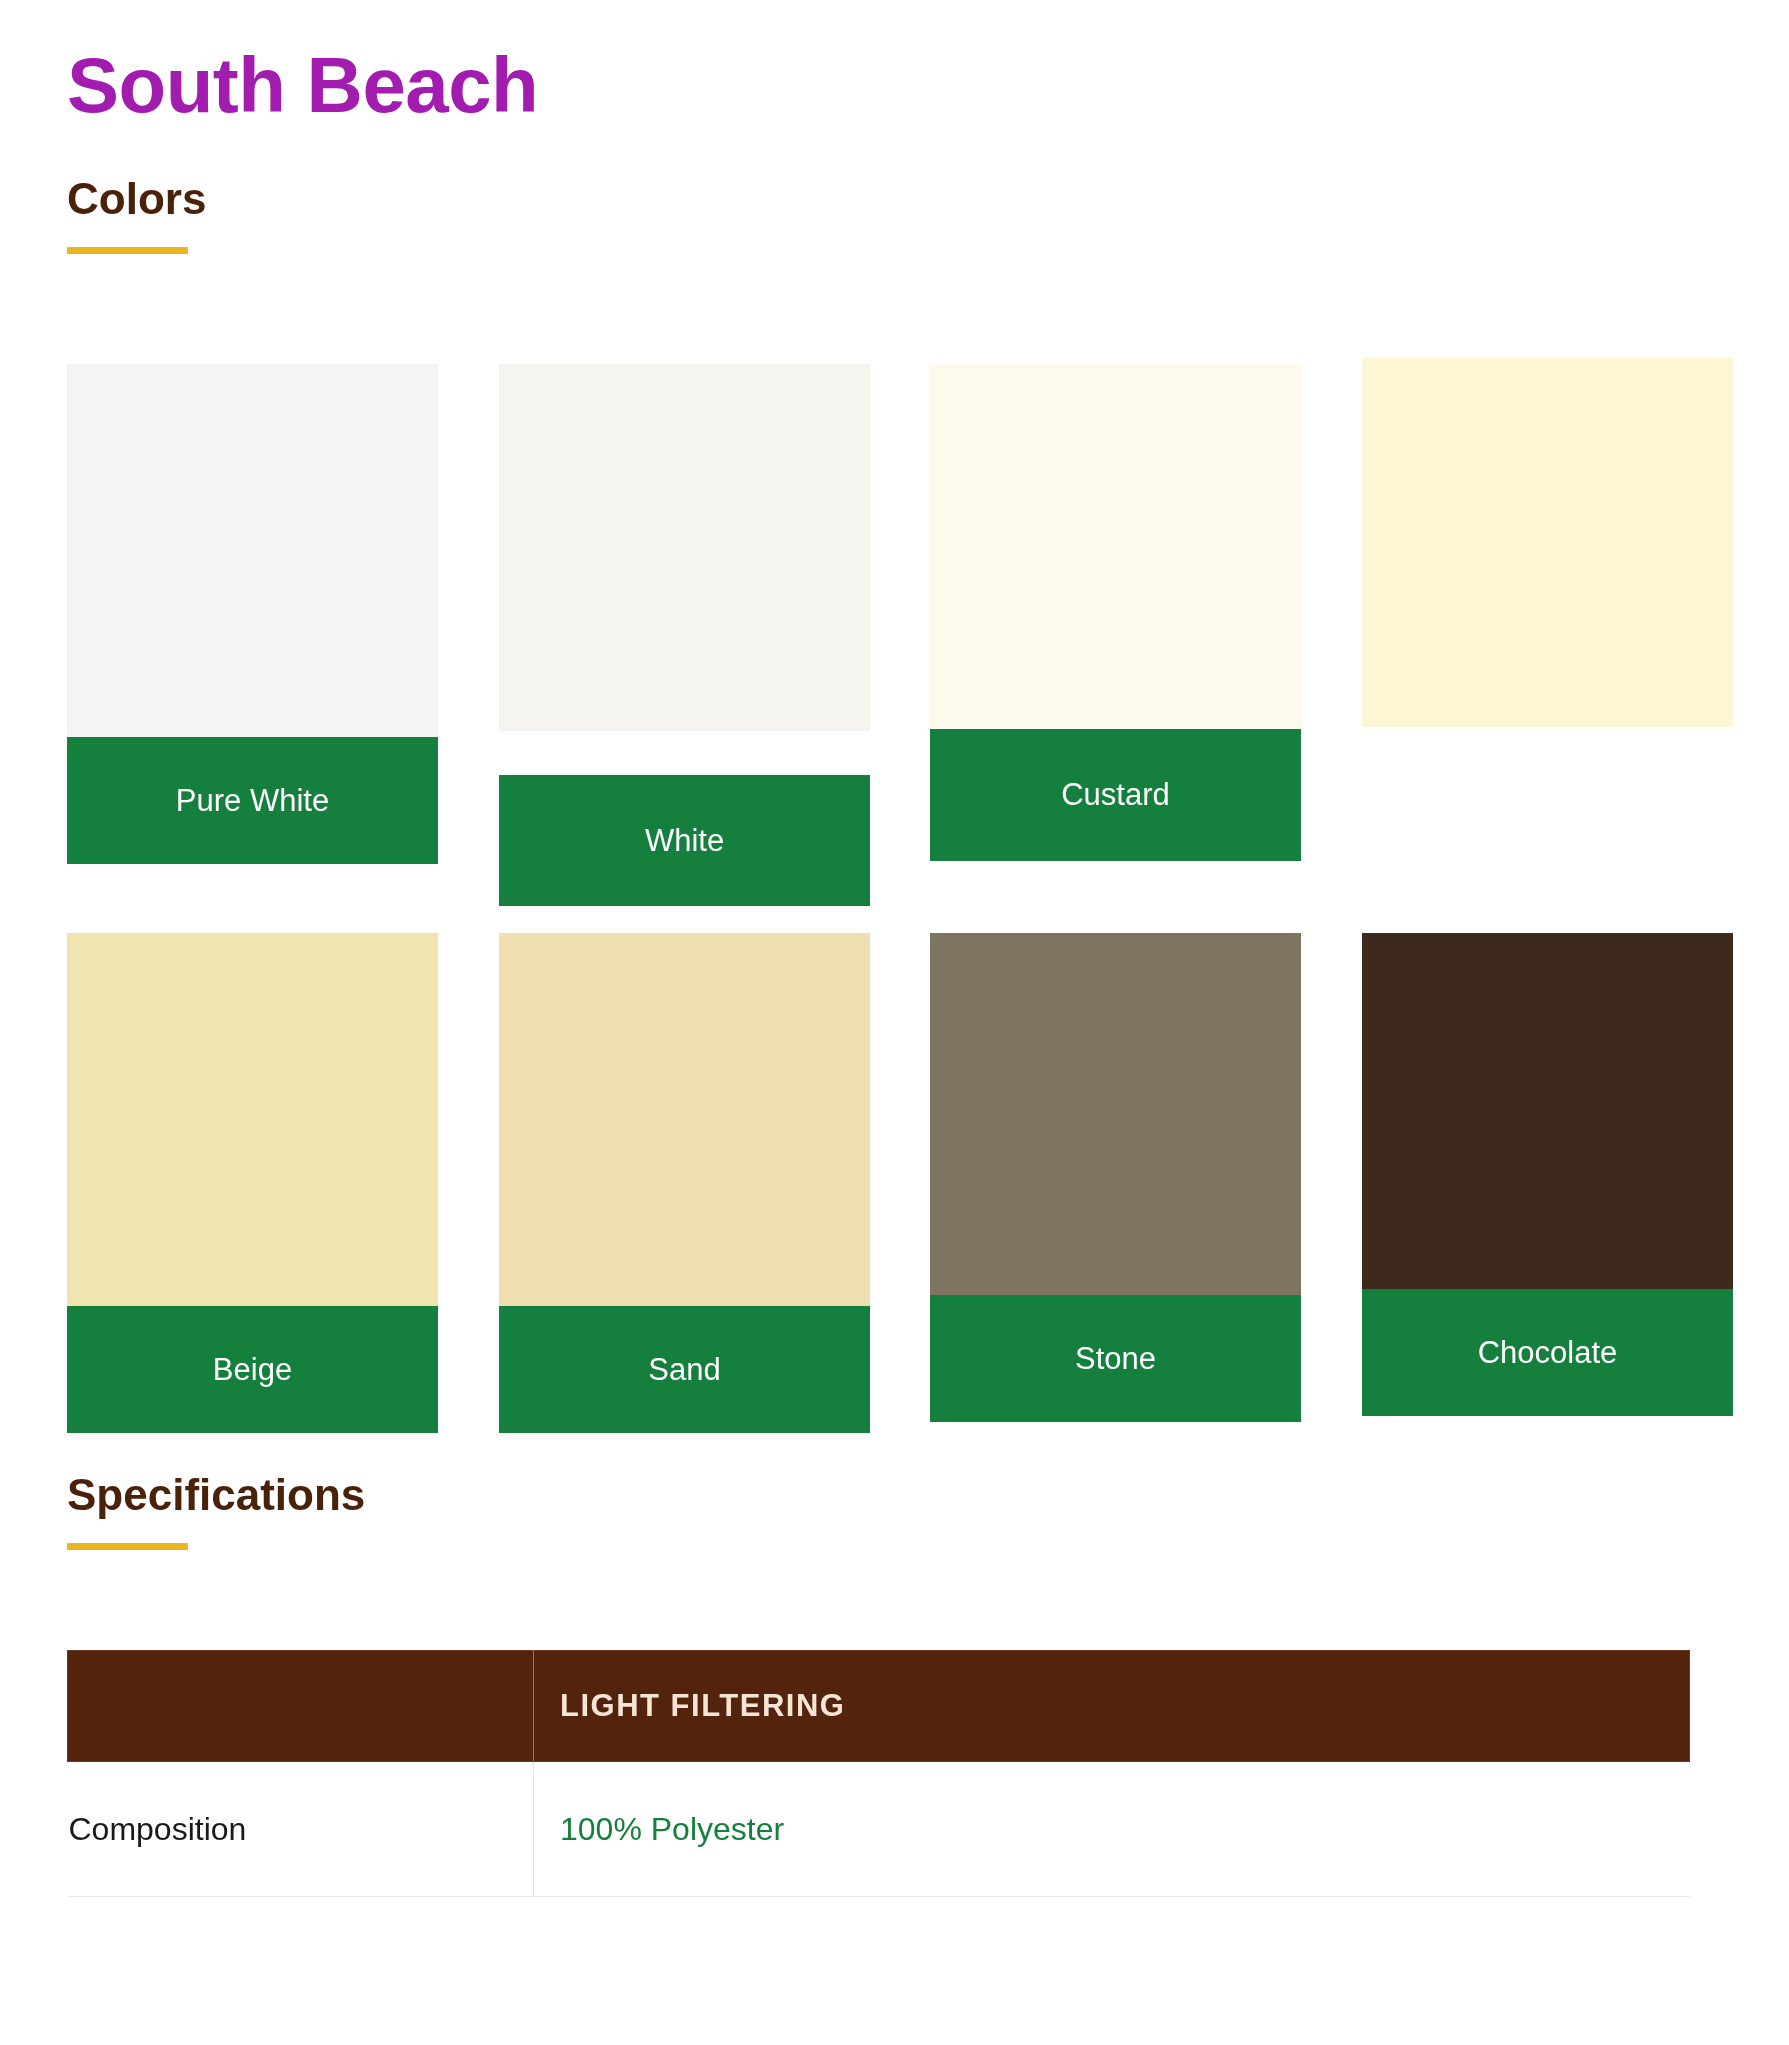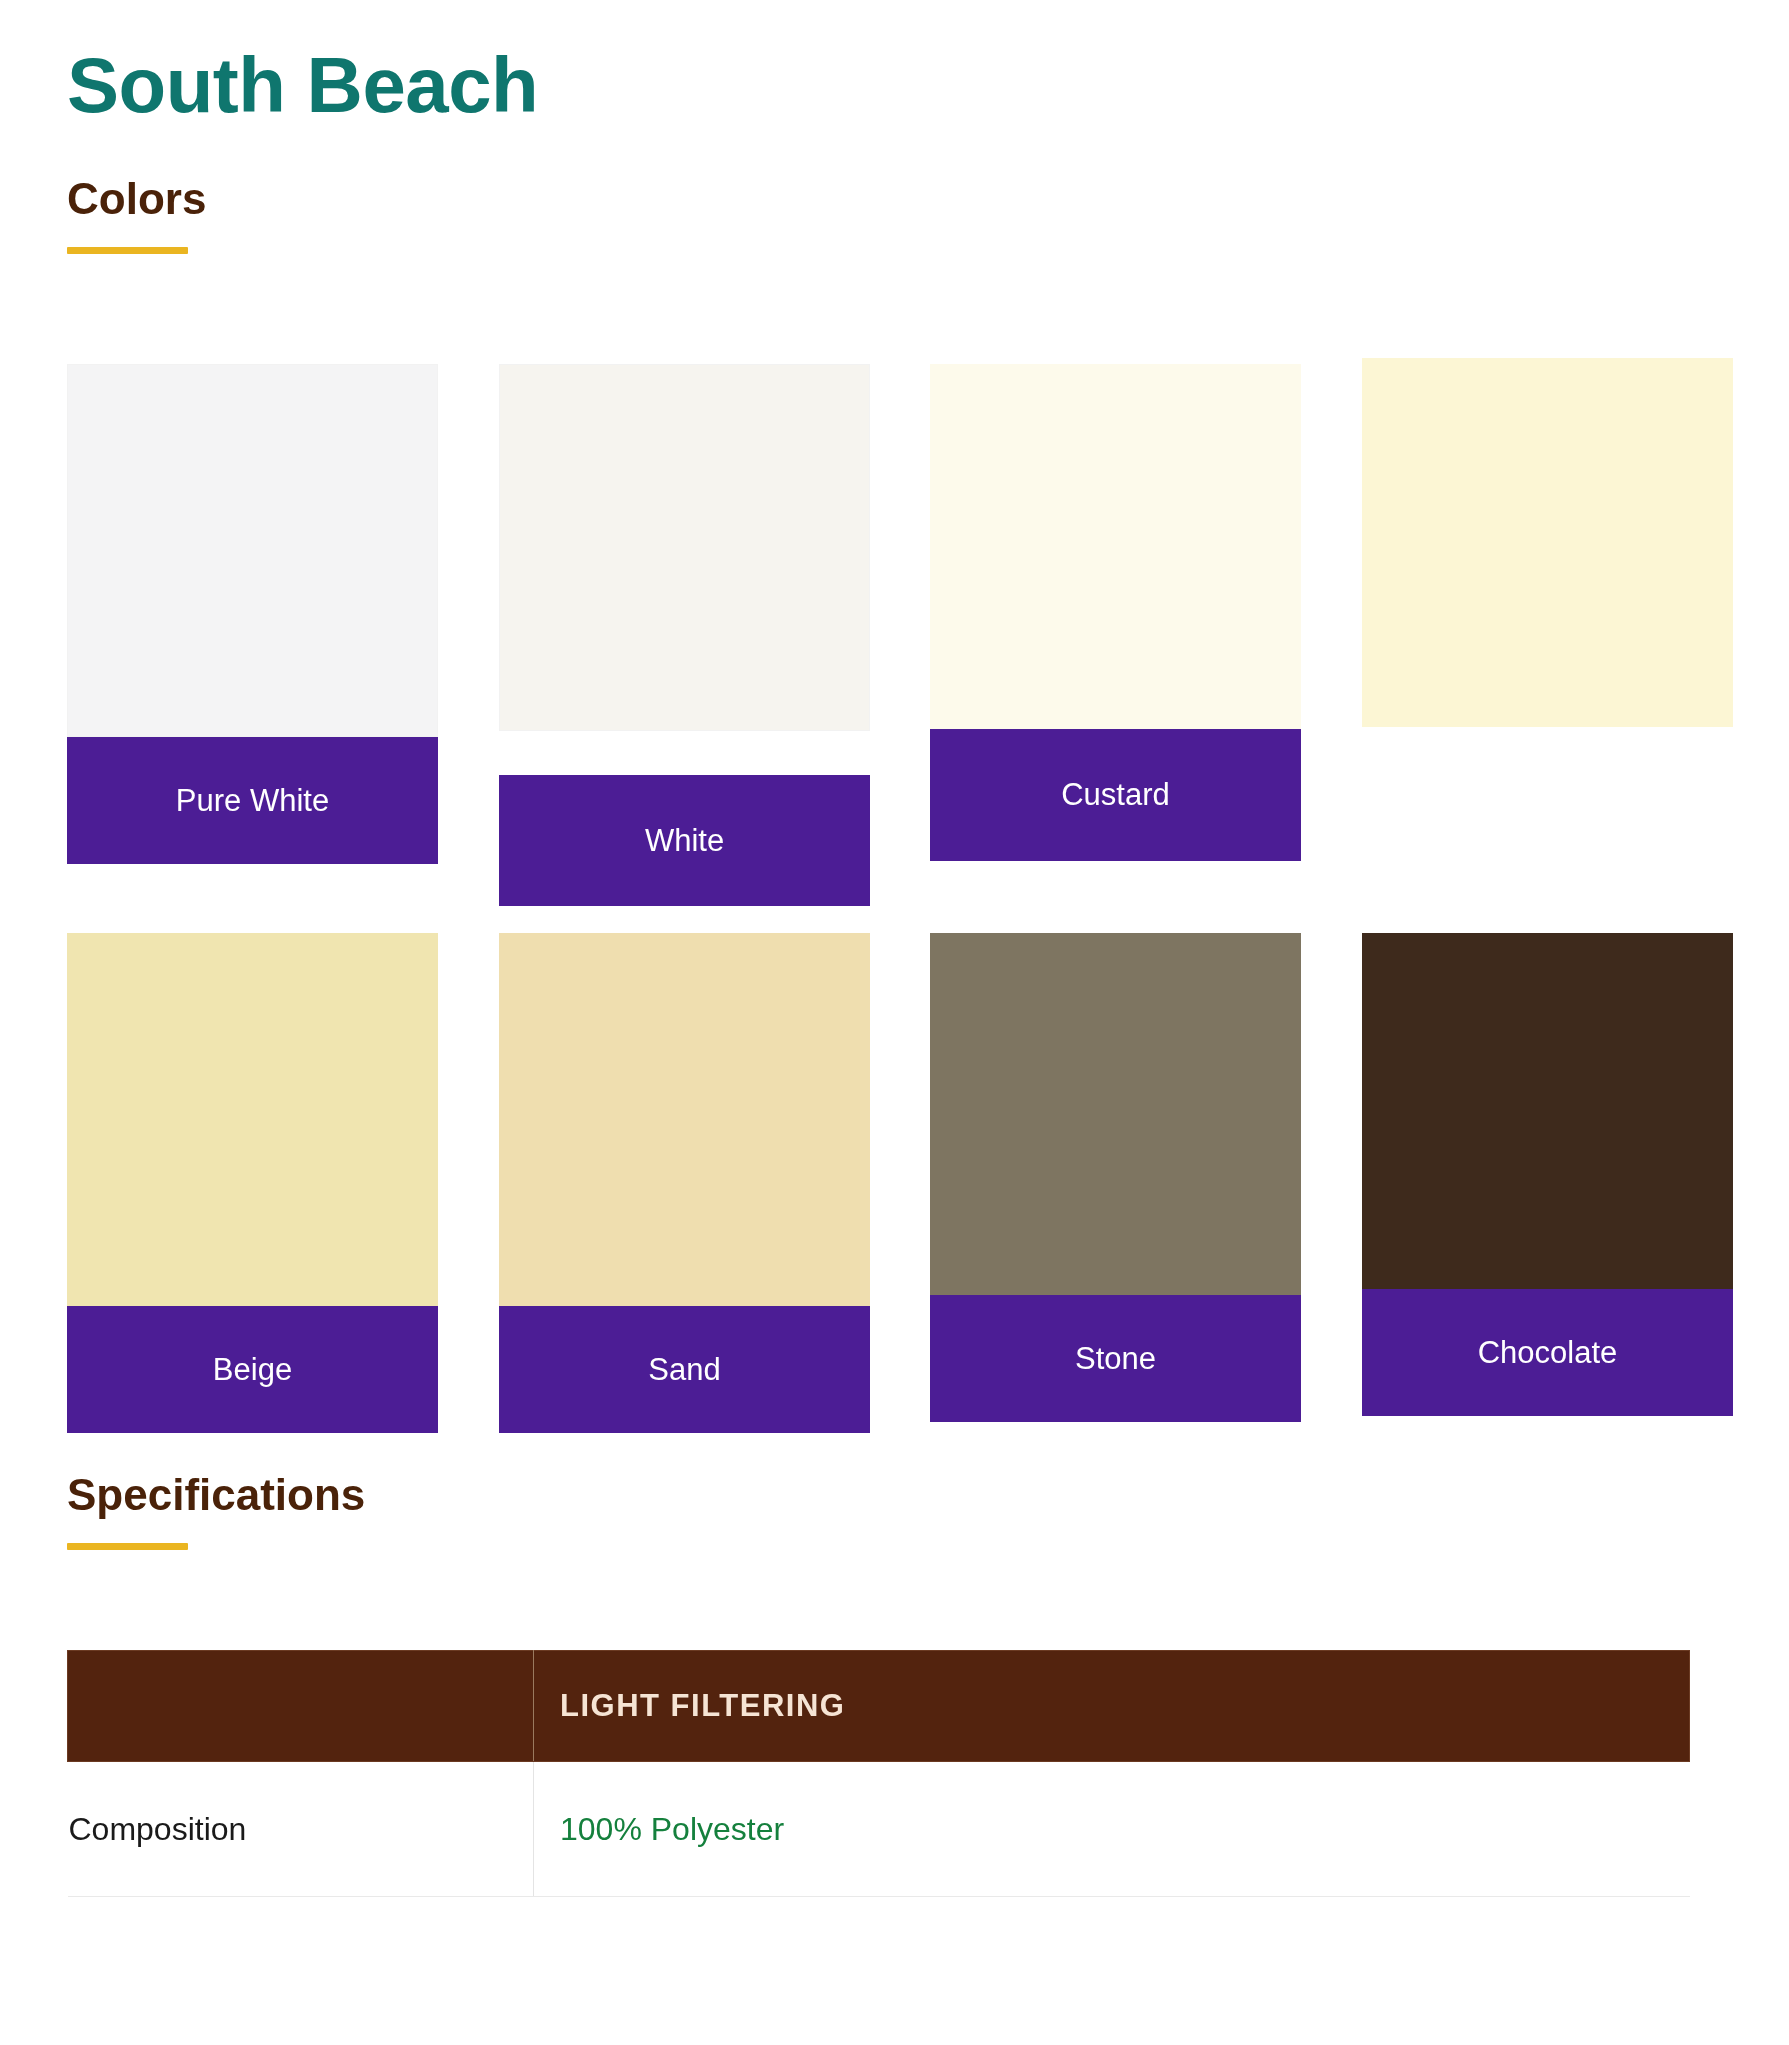--- a/index.html
+++ b/index.html
@@ -24,21 +24,21 @@
   }
 
   
   .product-title {
     position: absolute;
     left: 67px;
     top: 45px;
     font-size: 78px;
     font-weight: 700;
     letter-spacing: -0.5px;
-    color: #0f766e;
+    color: #a21caf;
     line-height: 1.05;
     white-space: nowrap;
   }
 
   .section-block {
     position: absolute;
     left: 67px;
   }
   .section-title {
     font-size: 44px;
@@ -79,21 +79,21 @@
     height: 373px;
     width: 100%;
     box-sizing: border-box;
   }
   .swatch .chip.bordered {
     border: 0.9px solid #f2f2f2;
   }
   .swatch .caption {
     height: 127px;
     width: 100%;
-    background: #4c1d95;
+    background: #15803d;
     color: #ffffff;
     font-size: 31px;
     display: flex;
     align-items: center;
     justify-content: center;
     text-align: center;
     box-sizing: border-box;
   }
 
   

